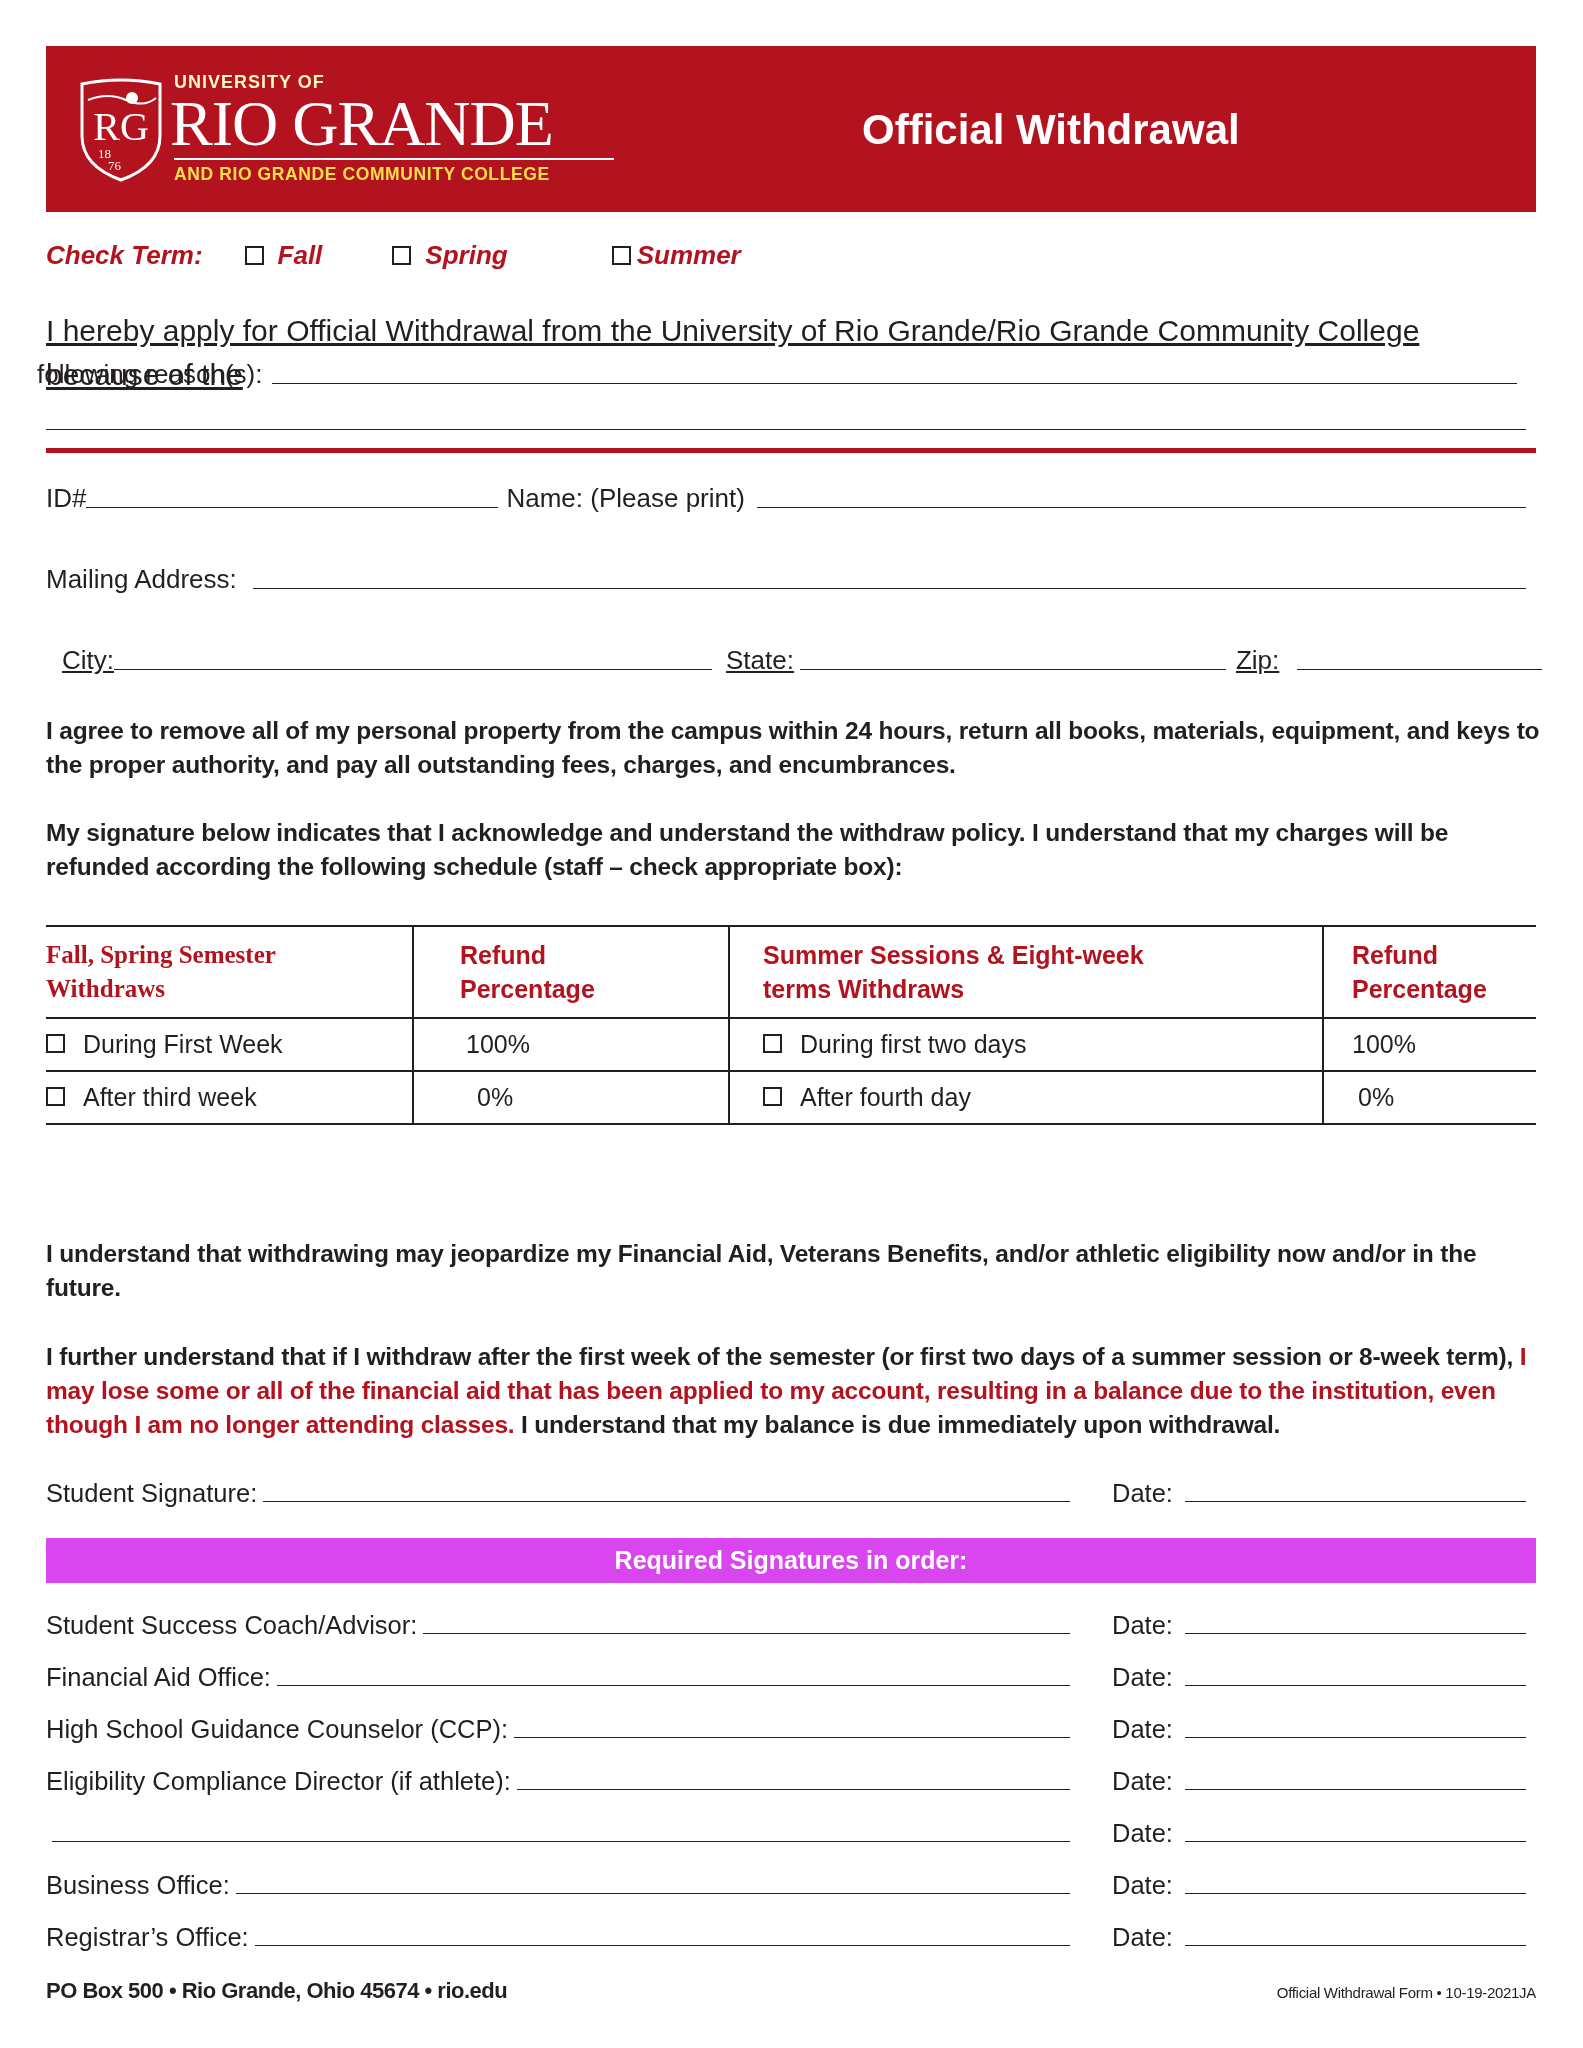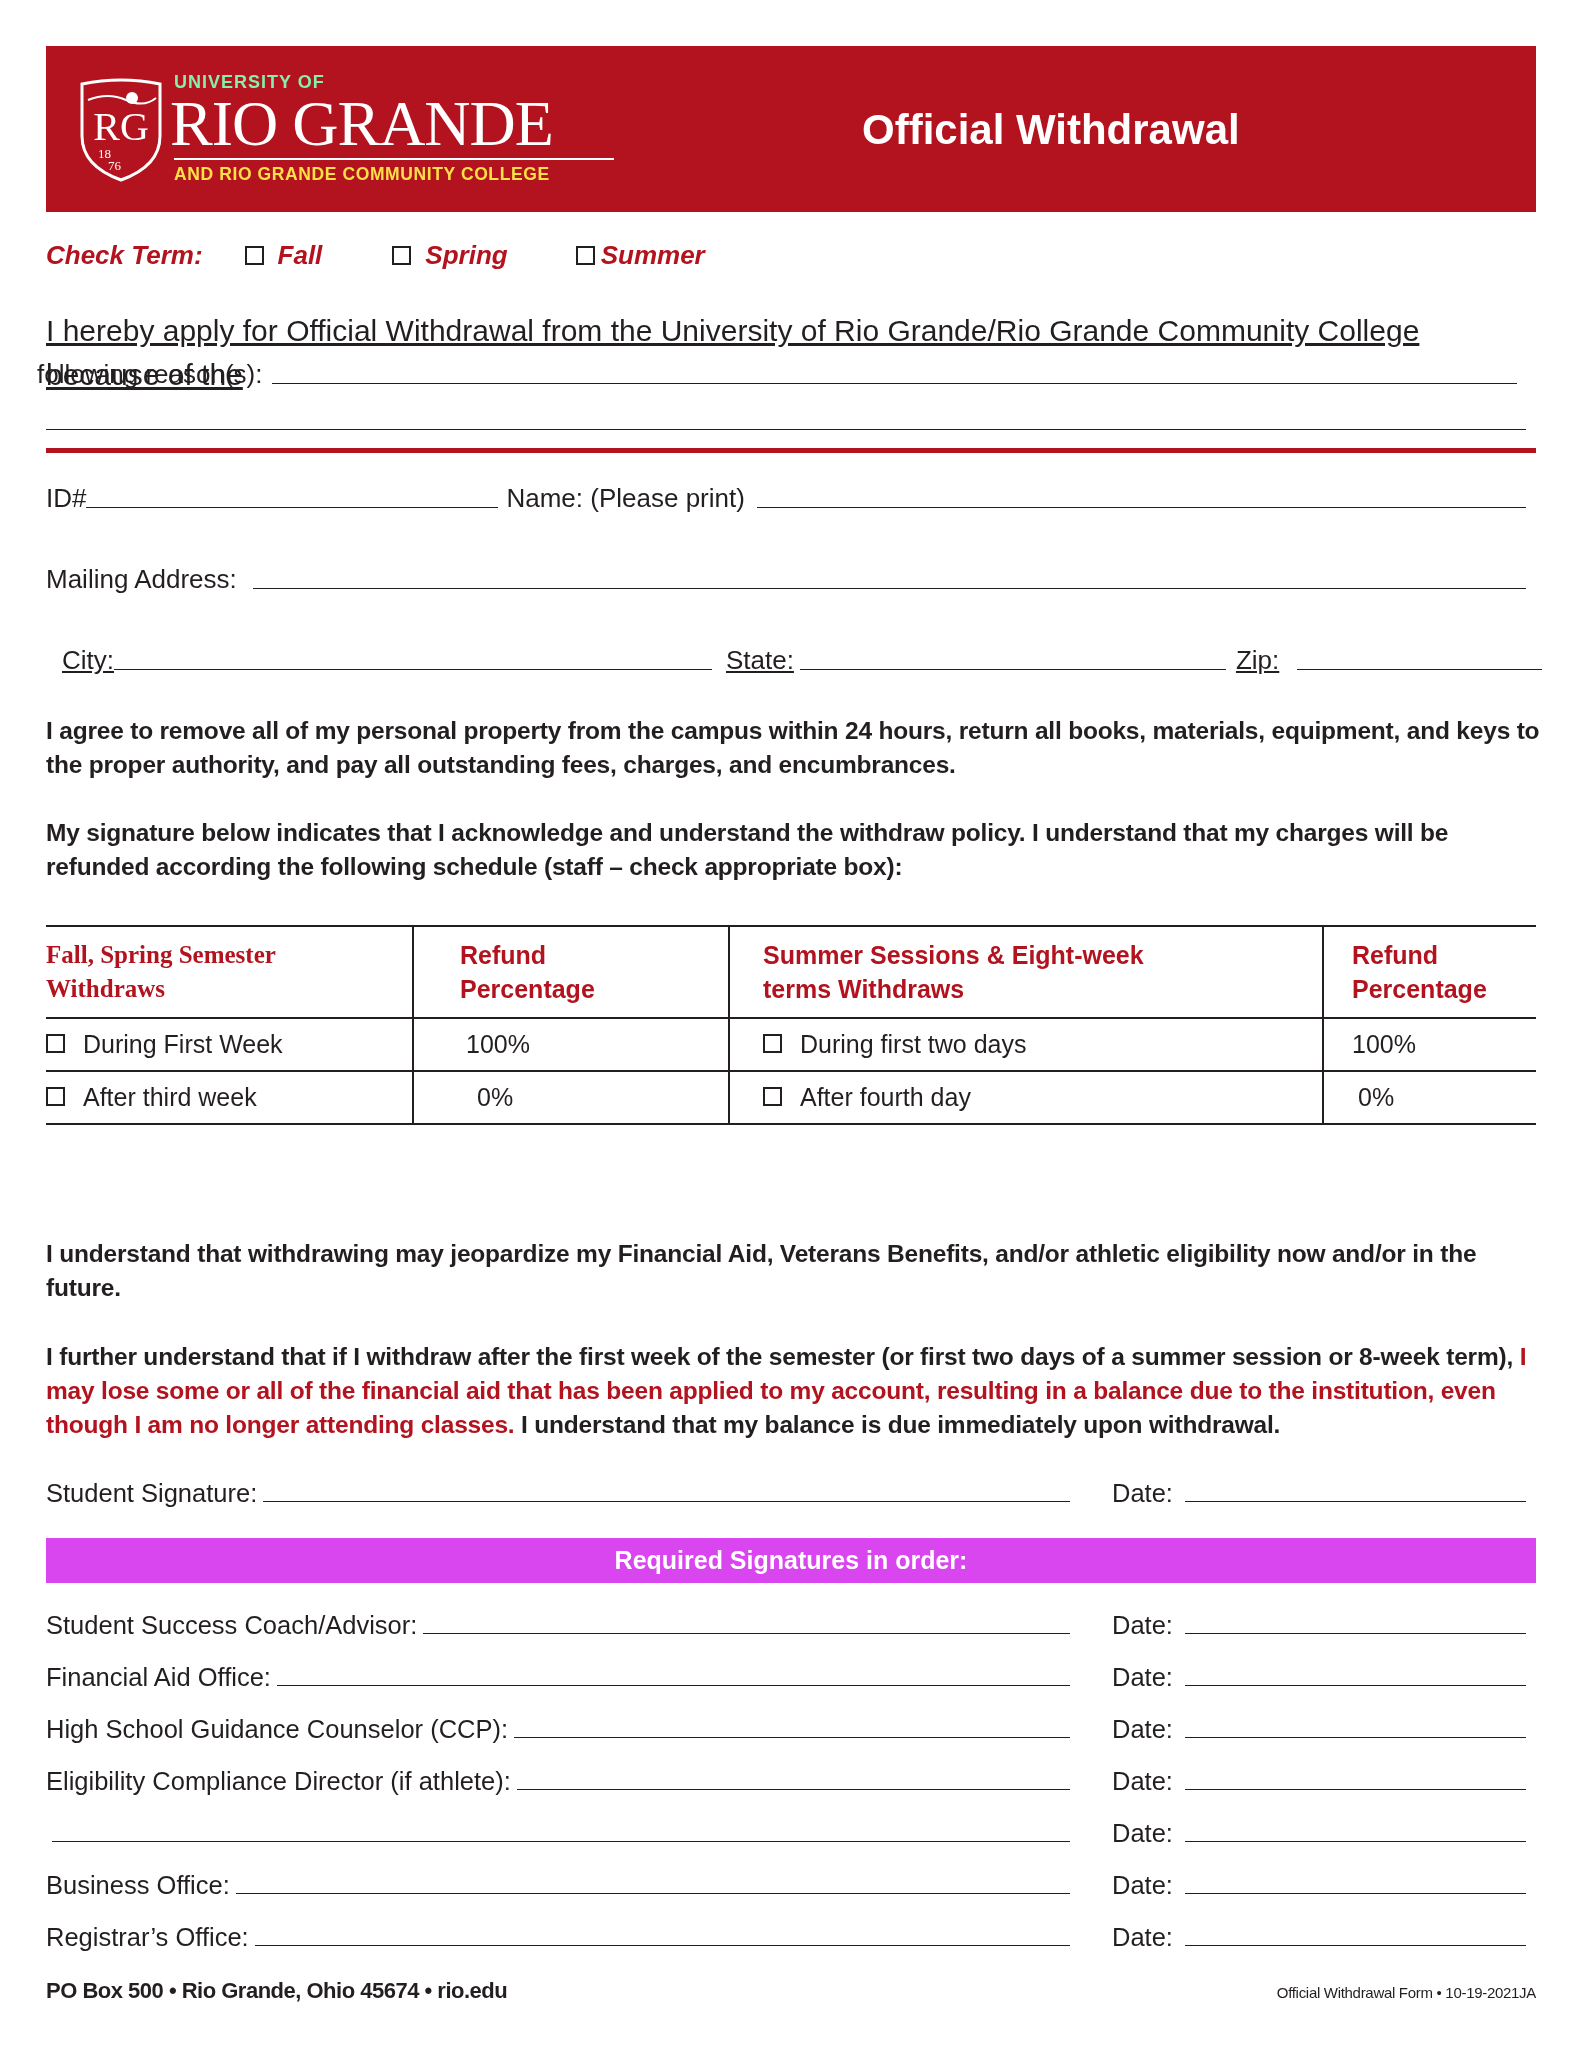--- a/index.html
+++ b/index.html
@@ -2,21 +2,21 @@
 <html><head>
 <meta charset="utf-8">
 <style>
   html, body { margin:0; padding:0; background:#ffffff; }
   body { width:1583px; height:2048px; position:relative; overflow:hidden;
          font-family:"Liberation Sans", sans-serif; color:#231f20; }
   .abs { position:absolute; }
   .red { color:#b3131e; }
   .header { left:46px; top:46px; width:1490px; height:166px; background:#b3131e; }
   .shield { left:32px; top:32px; width:86px; height:104px; }
-  .logo-top { left:128px; top:26px; color:#86efac; font-size:18px; font-weight:bold; letter-spacing:1px; }
+  .logo-top { left:128px; top:26px; color:#fef9c3; font-size:18px; font-weight:bold; letter-spacing:1px; }
   .logo-main { left:124px; top:46px; color:#fff; font-family:"Liberation Serif", serif; font-size:64px; line-height:64px; letter-spacing:-1px; }
   .logo-rule { left:128px; top:112px; width:440px; height:2px; background:#fff; }
   .logo-sub { left:128px; top:118px; color:#fde047; font-size:17.5px; font-weight:bold; letter-spacing:0.6px; }
   .title { left:816px; top:60px; color:#fff; font-size:42px; font-weight:bold; }
   .term-row { left:46px; top:240px; font-size:26px; font-style:italic; font-weight:bold; color:#b3131e; display:flex; align-items:center; }
   .cbox { display:inline-block; width:19px; height:19px; border:2px solid #231f20; box-sizing:border-box; background:#fff; }
   .term-item { display:flex; align-items:center; gap:14px; }
   .p-normal { font-size:30px; line-height:44px;text-decoration:underline; }
   .p-bold { font-size:24.5px; font-weight:bold; line-height:34px; letter-spacing:-0.2px; }
   .field-row { display:flex; align-items:flex-end; font-size:26px; height:34px; }
@@ -54,21 +54,21 @@
   <div class="abs logo-sub">AND RIO GRANDE COMMUNITY COLLEGE</div>
   <div class="abs title">Official Withdrawal</div>
 </div>
 
 <div class="abs term-row">
   <span style="margin-right:42px;">Check Term:</span>
   <span class="term-item" style="margin-right:70px;">
     <span class="cbox"></span>
     <span>Fall</span>
   </span>
-  <span class="term-item" style="margin-right:68px;">
+  <span class="term-item" style="margin-right:104px;">
     <span class="cbox"></span>
     <span>Spring</span>
   </span>
   <span class="term-item" style="gap:6px;">
     <span class="cbox"></span>
     <span>Summer</span>
   </span>
 </div>
 
 <div class="abs p-normal" style="left:46px; top:309px; width:1490px;">

